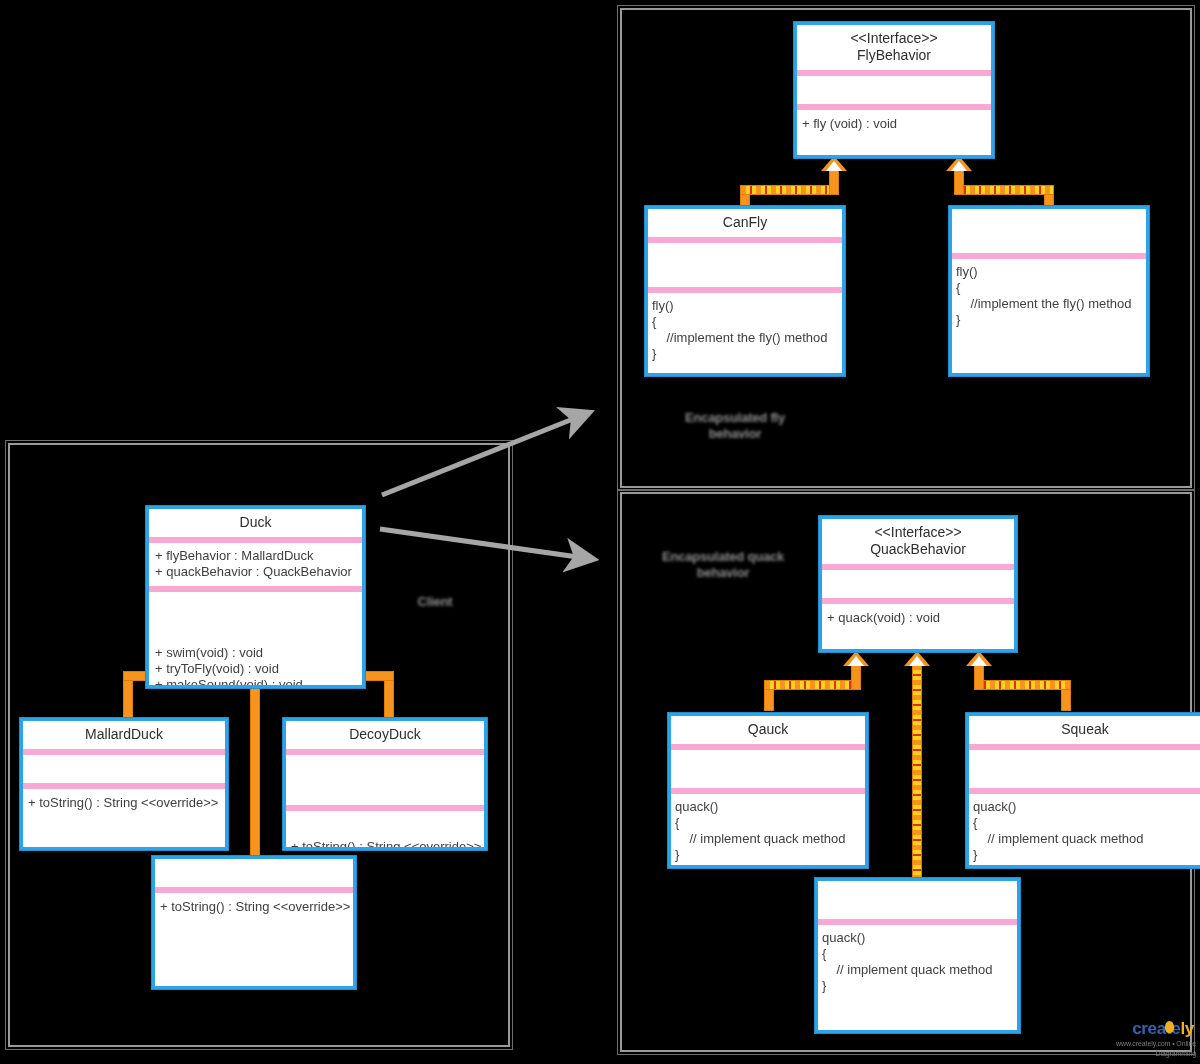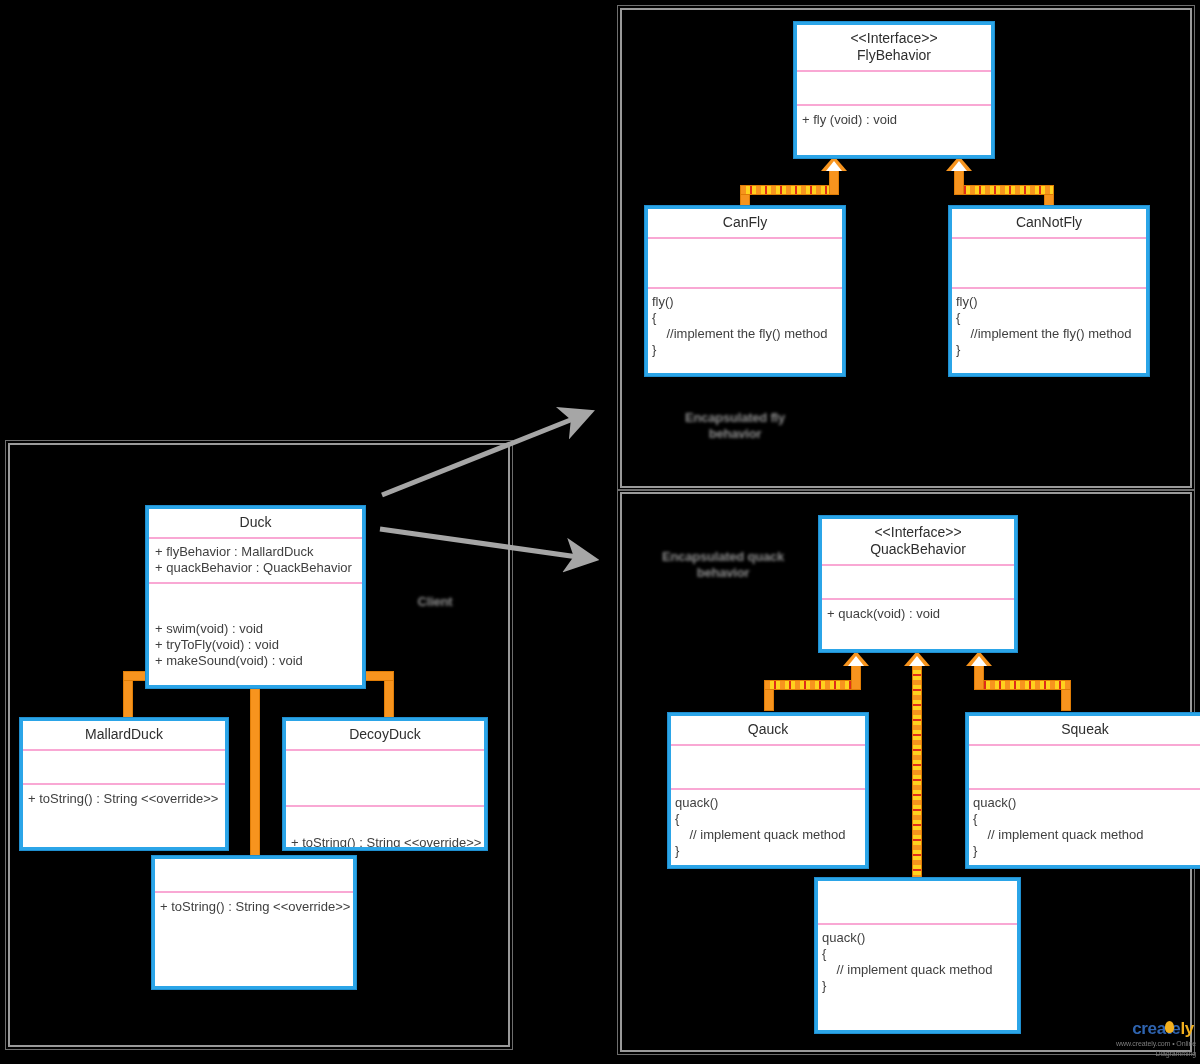--- a/index.html
+++ b/index.html
@@ -24,21 +24,21 @@
   .uml {
     position: absolute;
     background: #ffffff;
     border: 3px solid #2BA5E8;
     box-shadow: 0 0 0 1px #1f8fd0;
     display: flex;
     flex-direction: column;
     color: #3a3a3a;
   }
   .uml .sec {
-    border-bottom: 2px solid #f9a8d4;
+    border-bottom: 6px solid #f9a8d4;
     padding: 4px 6px;
     overflow: hidden;
   }
   .uml .sec:last-child { border-bottom: none; }
   .uml .title {
     text-align: center;
     font-size: 14px;
     line-height: 17px;
     font-weight: 400;
     color: #2e2e2e;
@@ -208,21 +208,21 @@
     </defs>
     <line x1="10" y1="14" x2="222" y2="44" stroke="#a6a6a6" stroke-width="5" marker-end="url(#ghead2)"></line>
   </svg>
 
   <div class="uml" style="left:146px; top:458px; width:219px; height:182px;margin-top:48px;">
     <div class="sec title">
       <span>Duck</span>
     </div>
     <div class="sec attrs" style="padding:5px 6px 6px;">+ flyBehavior : MallardDuck
 + quackBehavior : QuackBehavior</div>
-    <div class="sec ops" style="flex:1; padding:5px 6px;">
+    <div class="sec ops" style="flex:1; padding:21px 6px;">
       <div>+ swim(void) : void
 + tryToFly(void) : void
 + makeSound(void) : void</div>
       
     </div>
   </div>
 
   <div class="uml" style="left:20px; top:718px; width:208px; height:132px;">
     <div class="sec title">
       <span>MallardDuck</span>
@@ -258,23 +258,20 @@
       <span>CanFly</span>
     </div>
     <div class="sec attrs empty-sec" style="min-height:50px;"></div>
     <div class="sec ops" style="flex:1; padding:5px 4px;">fly()
 {
     //implement the fly() method
 }</div>
   </div>
 
   <div class="uml" style="left:949px; top:206px; width:200px; height:170px;">
-    <div class="sec title">
-      <span>CanNotFly</span>
-    </div>
     <div class="sec attrs empty-sec" style="min-height:50px;"></div>
     <div class="sec ops" style="flex:1; padding:5px 4px;">fly()
 {
     //implement the fly() method
 }</div>
   </div>
 
   <div class="uml" style="left:819px; top:516px; width:198px; height:136px;">
     <div class="sec title">
       <span class="stereo">&lt;&lt;Interface&gt;&gt;</span>

